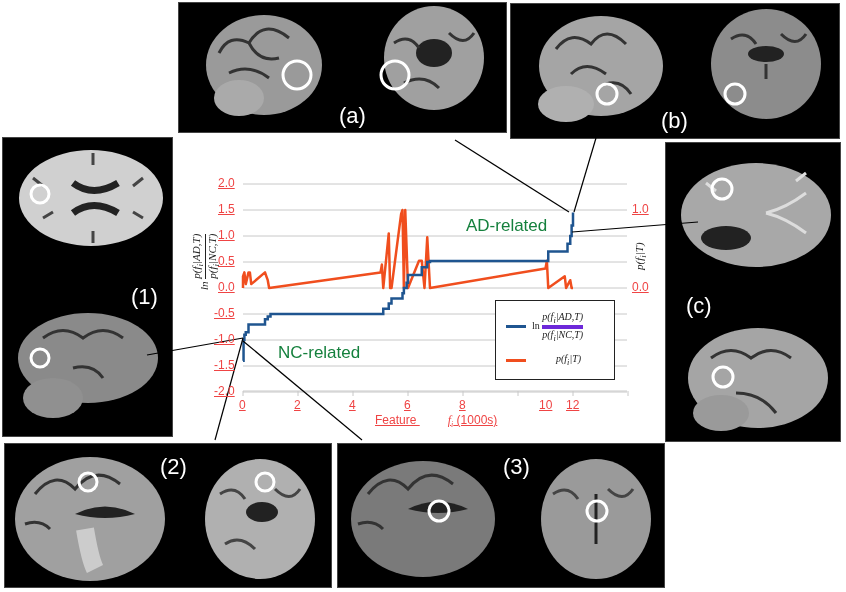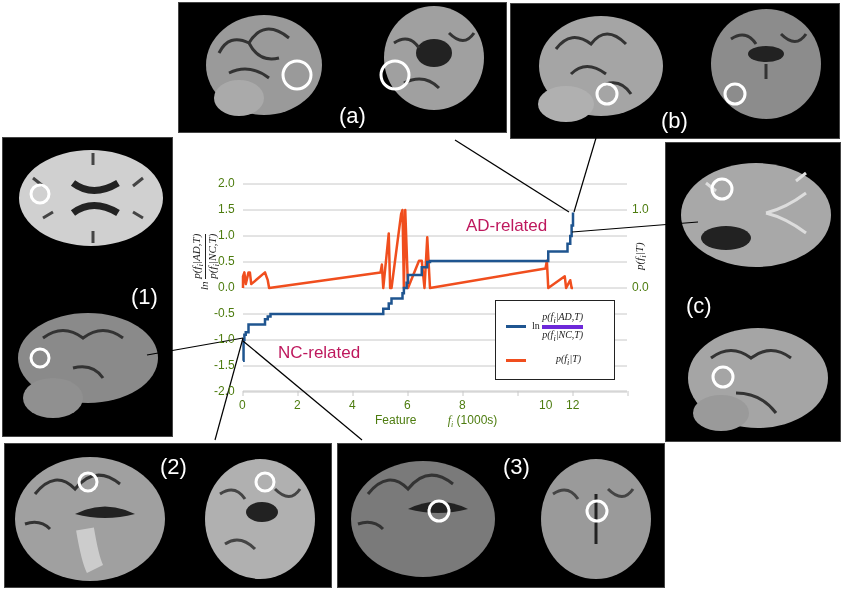--- a/index.html
+++ b/index.html
@@ -1,21 +1,21 @@
 <!DOCTYPE html>
 <html><head>
 <meta charset="utf-8">
 <style>
   html, body { margin:0; padding:0; background:#ffffff; }
   body { width:846px; height:592px; position:relative; overflow:hidden; font-family:"Liberation Sans", sans-serif; }
   .panel { position:absolute; background:#000; border:1px solid #444; box-sizing:border-box; overflow:hidden; }
   .panel svg { position:absolute; left:0; top:0; }
   .plabel { position:absolute; color:#fff; font-size:22px; font-family:"Liberation Sans", sans-serif; }
-  .tick { position:absolute; font-size:12px; color:#4d7c0f; }
-  .annot { position:absolute; font-size:17px; color:#be185d; }
+  .tick { position:absolute; font-size:12px; color:#ef4444;text-decoration:underline; }
+  .annot { position:absolute; font-size:17px; color:#15803d; }
   .ylab { position:absolute; font-family:"Liberation Serif", serif; font-style:italic; font-size:11px; color:#222; }
   .legend { position:absolute; left:495px; top:300px; width:120px; height:80px; border:1px solid #222; background:#fff; box-sizing:border-box; }
   .legend .sw { position:absolute; width:20px; height:3px; }
   .legend .txt { position:absolute; font-family:"Liberation Serif", serif; font-style:italic; font-size:10px; color:#222; }
 </style>
 </head>
 <body>
 
 <div class="panel" style="left:178px;top:2px;width:329px;height:131px;">
   <svg width="329" height="131">

